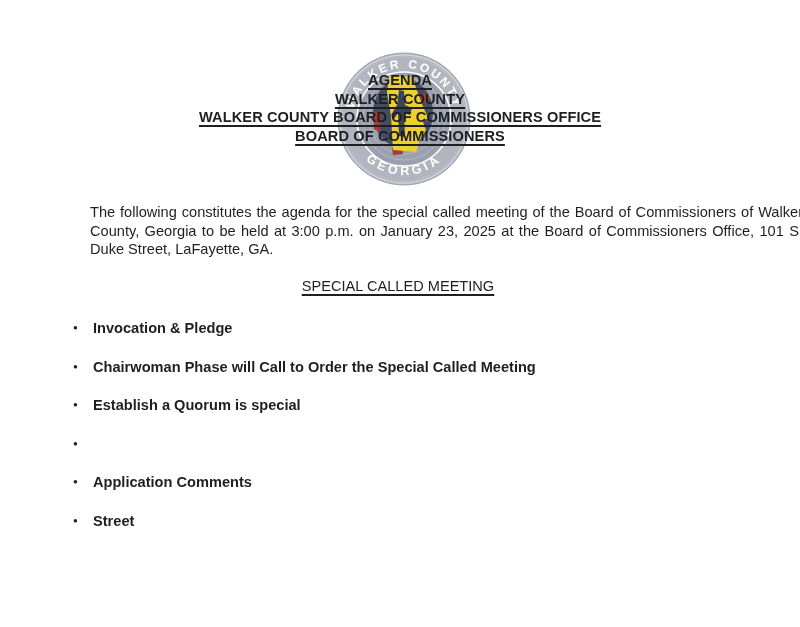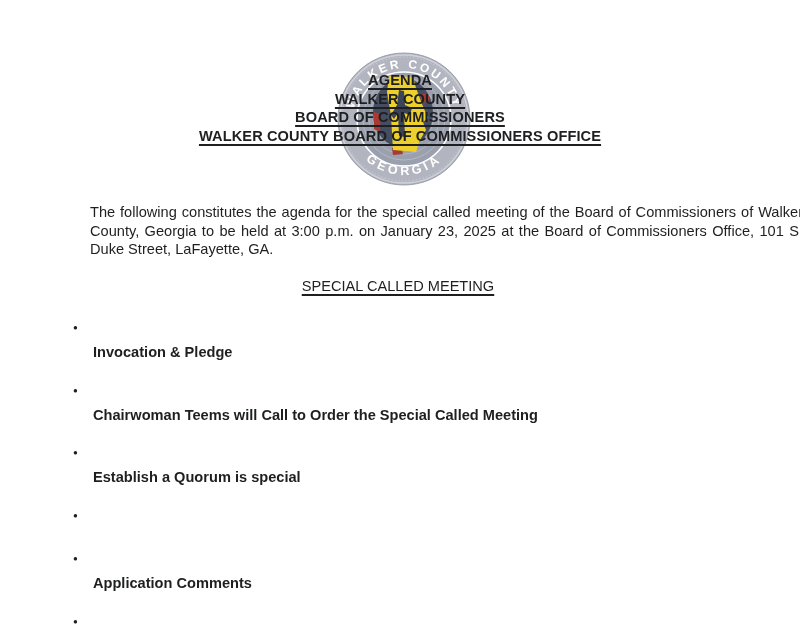--- a/index.html
+++ b/index.html
@@ -97,21 +97,21 @@
     margin-bottom: 19.8px;
   }
   .agenda li:last-child { margin-bottom: 0; }
   .bullet {
     flex: 0 0 26px;
     font-size: 8px;
     line-height: 18.7px;
     padding-left: 6px;
     color: #1e1f21;
   }
-  .item-body { flex: 1 1 auto; max-width: 664px; margin-top: 24px; }
+  .item-body { flex: 1 1 auto; max-width: 664px; }
   .item-label {
     font-weight: bold;
     font-size: 14.6px;
     line-height: 18.7px;
   }
   .item-detail {
     font-weight: normal;
     font-size: 14.6px;
     line-height: 18.7px;
   }
@@ -153,40 +153,40 @@
       </text>
       <text class="ring-text bottom">
         <textPath href="#arcBottom" startOffset="50%" text-anchor="middle">GEORGIA</textPath>
       </text>
     </svg>
   </div>
 
   <header class="header">
     <div class="hline">AGENDA</div>
     <div class="hline">WALKER COUNTY</div>
+    <div class="hline">WALKER COUNTY BOARD OF COMMISSIONERS OFFICE</div>
     <div class="hline">BOARD OF COMMISSIONERS</div>
-    <div class="hline">WALKER COUNTY BOARD OF COMMISSIONERS OFFICE</div>
   </header>
 
   <p class="intro">The following constitutes the agenda for the special called meeting of the Board of Commissioners of Walker County, Georgia to be held at 3:00 p.m. on January 23, 2025 at the Board of Commissioners Office, 101 S. Duke Street, LaFayette, GA.</p>
 
   <h2 class="section-title">SPECIAL CALLED MEETING</h2>
 
   <ul class="agenda">
     <li>
       <span class="bullet">●</span>
       <div class="item-body">
         <div class="item-label">Invocation &amp; Pledge</div>
 
       </div>
     </li>
     <li>
       <span class="bullet">●</span>
       <div class="item-body">
-        <div class="item-label">Chairwoman Teems will Call to Order the Special Called Meeting</div>
+        <div class="item-label">Chairwoman Phase will Call to Order the Special Called Meeting</div>
 
       </div>
     </li>
     <li>
       <span class="bullet">●</span>
       <div class="item-body">
         <div class="item-label">Establish a Quorum is special</div>
 
       </div>
     </li>

